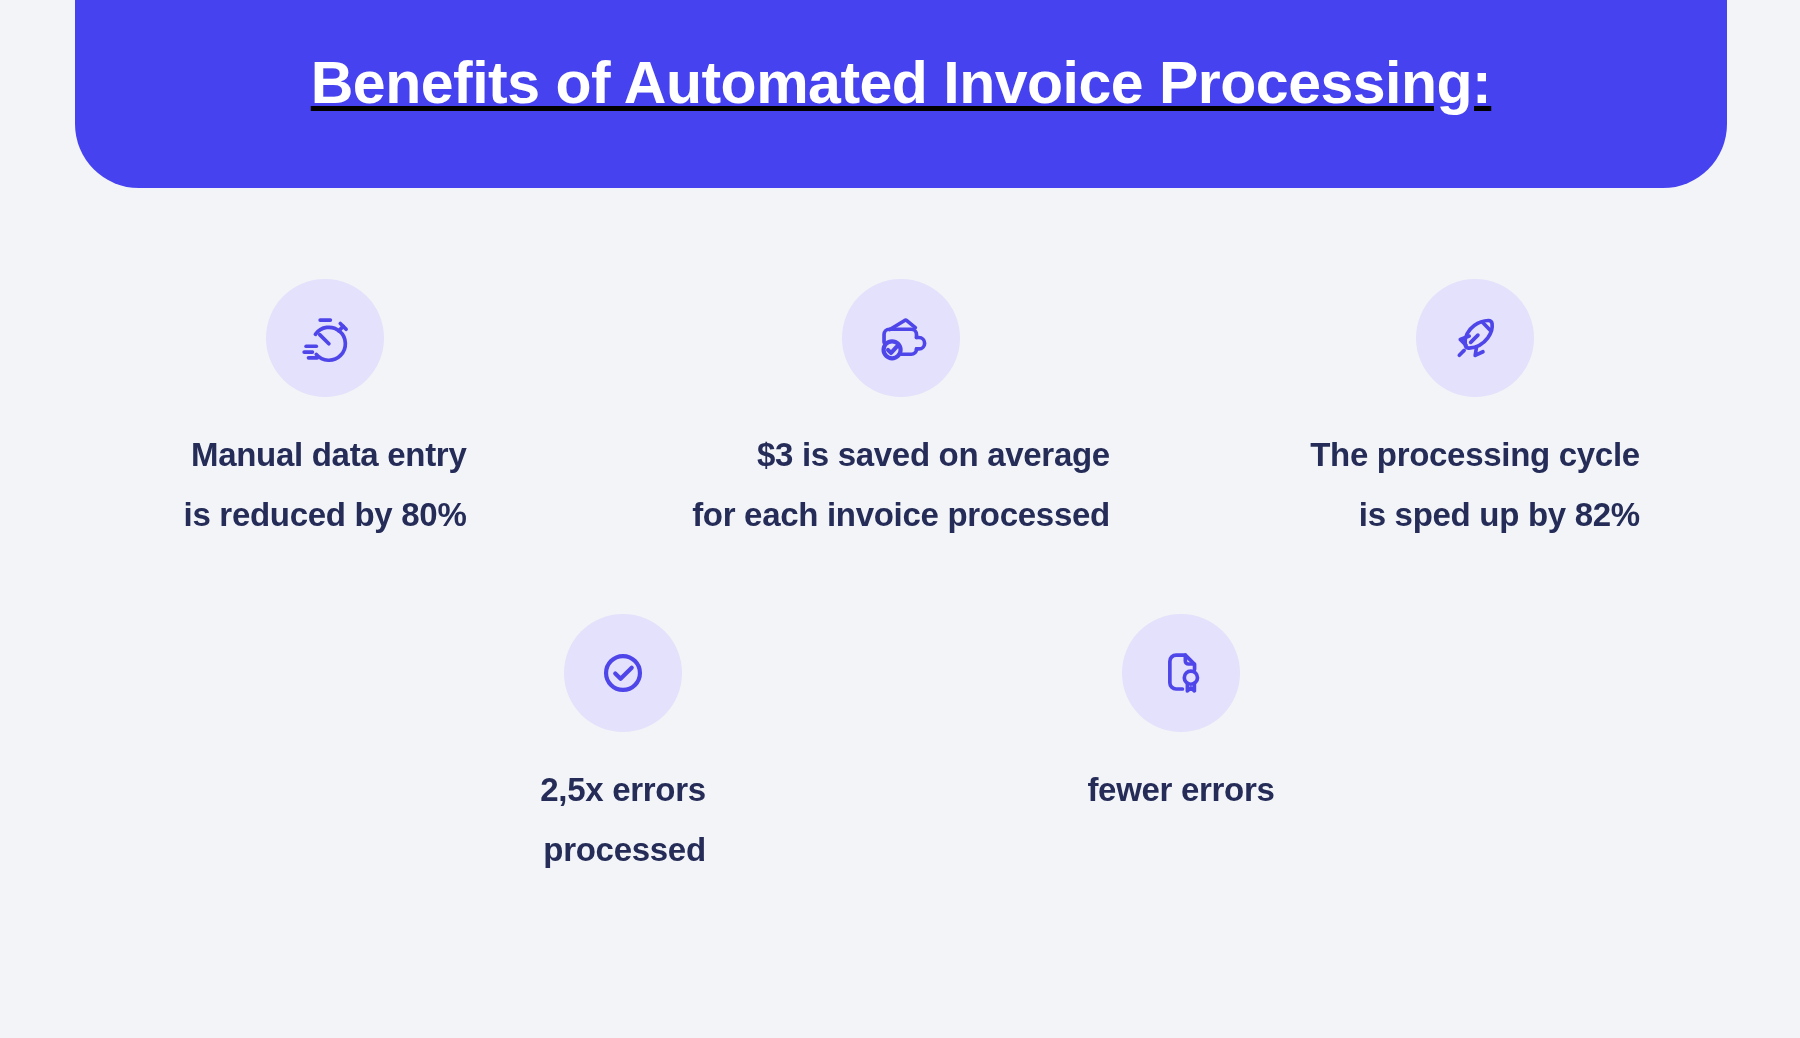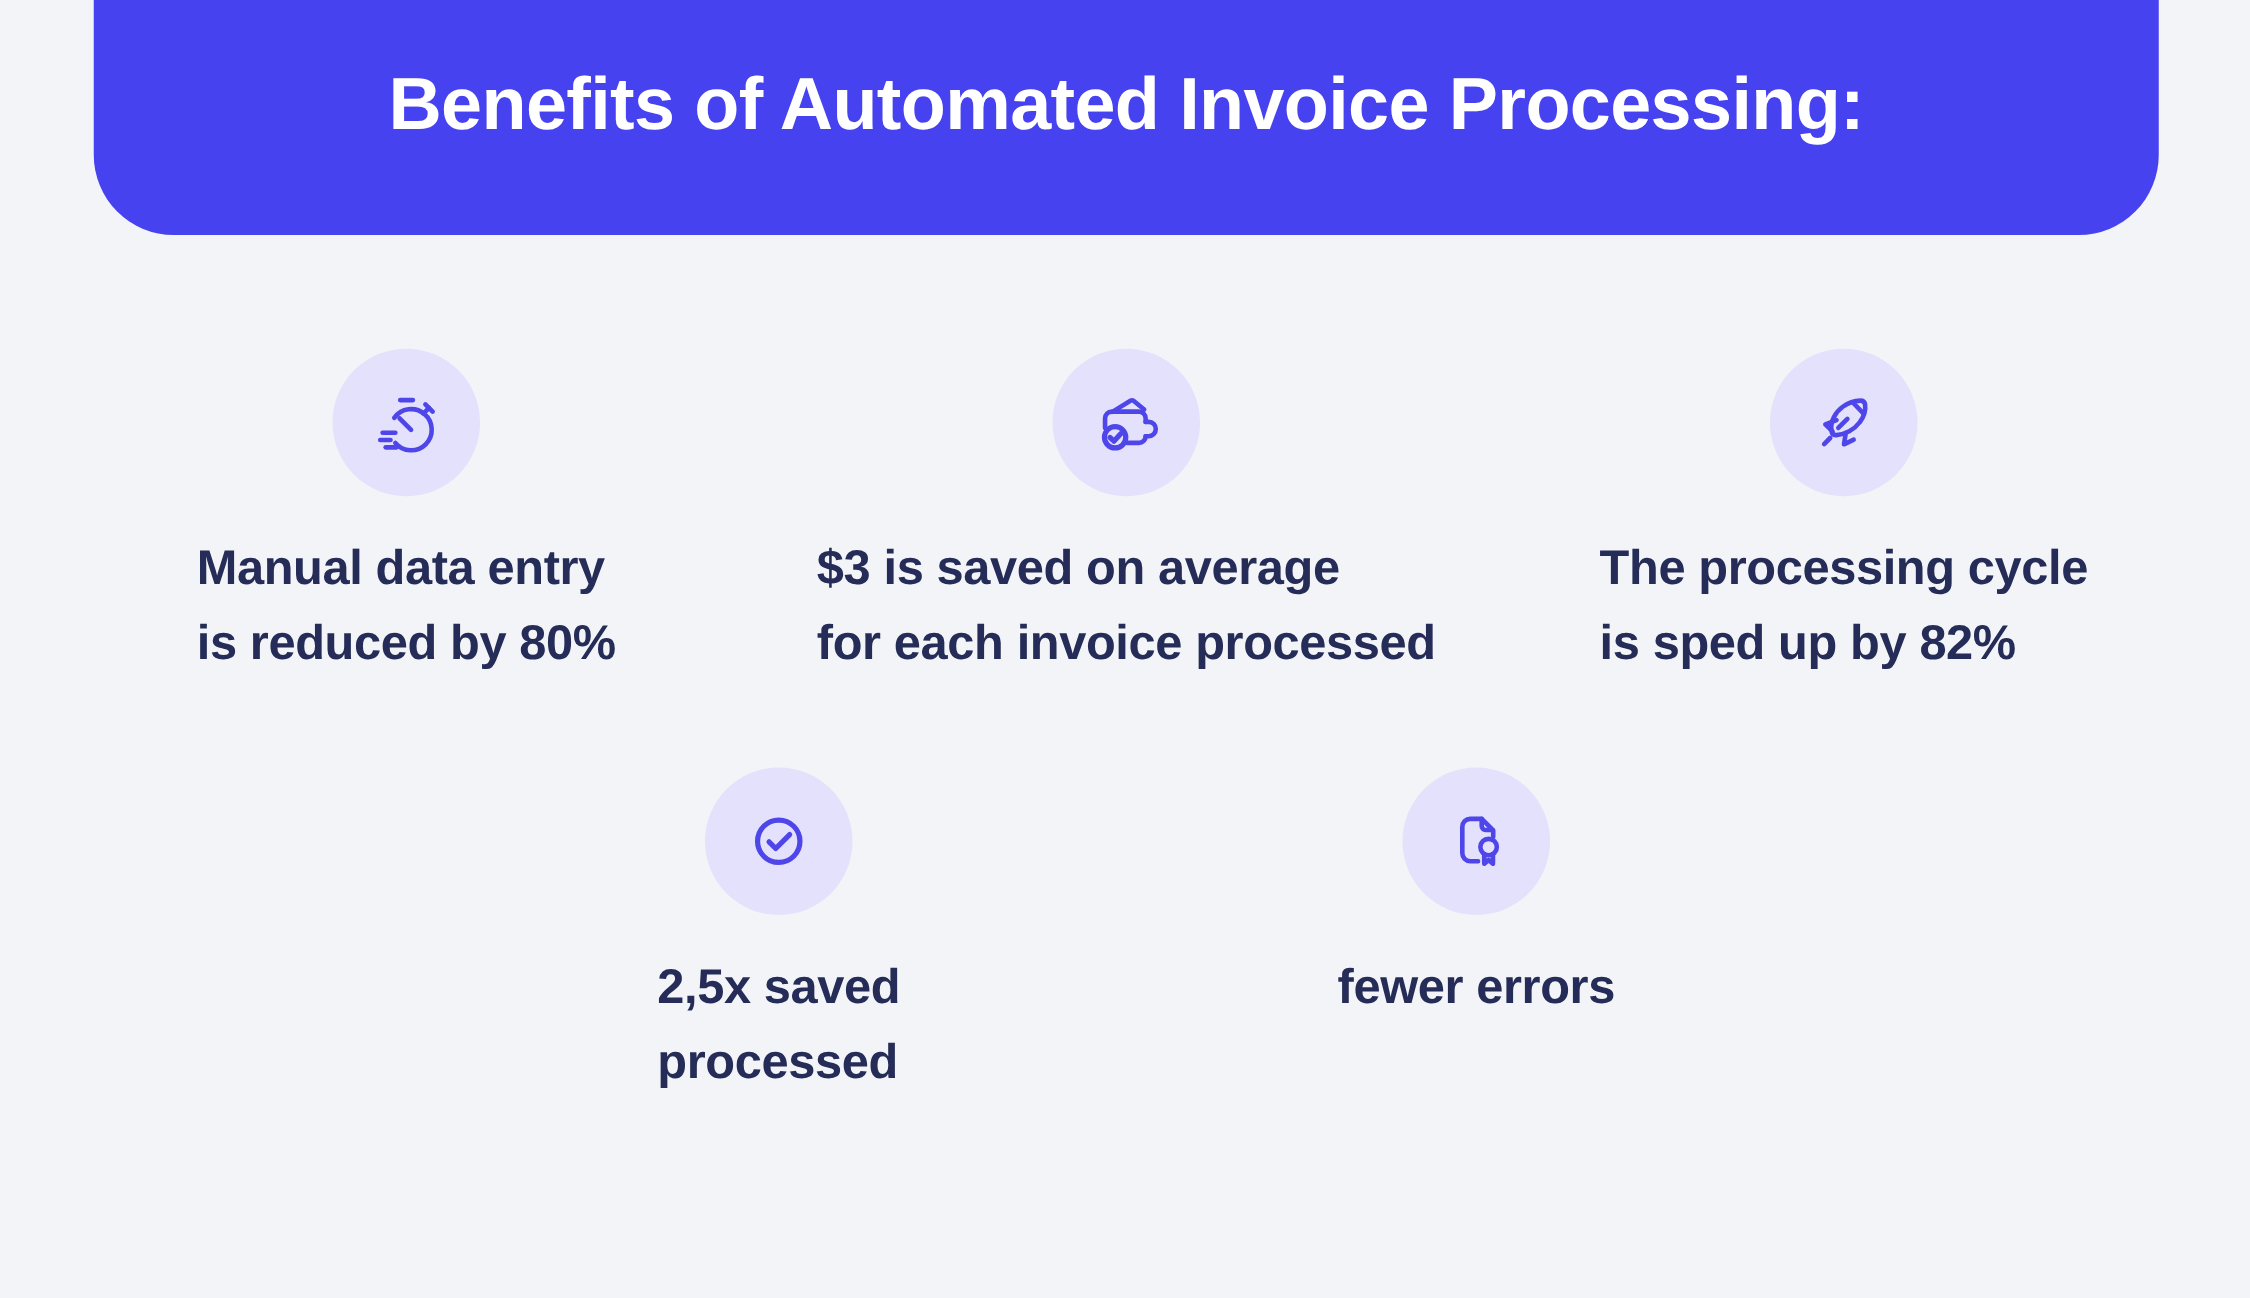--- a/index.html
+++ b/index.html
@@ -15,20 +15,21 @@
     position: absolute;
     left: 75px; top: 0;
     width: 1652px; height: 188px;
     background: #4642f0;
     border-radius: 0 0 64px 64px;
     display: flex;
     align-items: center;
     justify-content: center;
     padding-bottom: 22px;
     box-sizing: border-box;
+    text-decoration: underline;
   }
   .banner-title {
     font-size: 59px;
     font-weight: 700;
     color: #ffffff;
     letter-spacing: -0.5px;
     white-space: nowrap;
   }
   .benefit {
     position: absolute;
@@ -48,26 +49,26 @@
     background: #e3e1fb;
     display: flex;
     align-items: center;
     justify-content: center;
   }
   .icon { width: 62px; height: 62px; display: block; }
   .icon * { fill: none; stroke: #4f46ea; stroke-width: 3.8; stroke-linecap: round; stroke-linejoin: round; }
   .icon .bold { stroke-width: 4.3; }
   .benefit-text {
     margin-top: 28px;
-    font-size: 39px;
+    font-size: 33px;
     font-weight: 700;
     line-height: 60px;
     letter-spacing: -0.3px;
     color: #242c57;
-    text-align: left;
+    text-align: right;
     white-space: nowrap;
   }
 </style>
 </head>
 <body>
 
 <div class="canvas">
 
   <div class="banner">
     <div class="banner-title">Benefits of Automated Invoice Processing:</div>
@@ -127,21 +128,21 @@
   </div>
 
   <div class="benefit b4">
     <div class="icon-circle">
       <svg class="icon" viewBox="0 0 64 64">
         <circle class="bold" cx="32" cy="32" r="17.5"></circle>
         <path class="bold" d="M24 32.5 L29.5 38 L41 26.5"></path>
       </svg>
     </div>
     <div class="benefit-text">
-      <div>2,5x saved</div>
+      <div>2,5x errors</div>
       <div>processed</div>
     </div>
   </div>
 
   <div class="benefit b5">
     <div class="icon-circle">
       <svg class="icon" viewBox="0 0 64 64">
         <path d="M36.5 13.5 H27 A6.5 6.5 0 0 0 20.5 20 V42 A6.5 6.5 0 0 0 27 48.5 H33.5"></path>
         <path d="M36.5 13.5 L46 23 V28.5"></path>
         <path d="M36.5 14 V19.5 A3.2 3.2 0 0 0 39.7 22.7 H45.5"></path>

